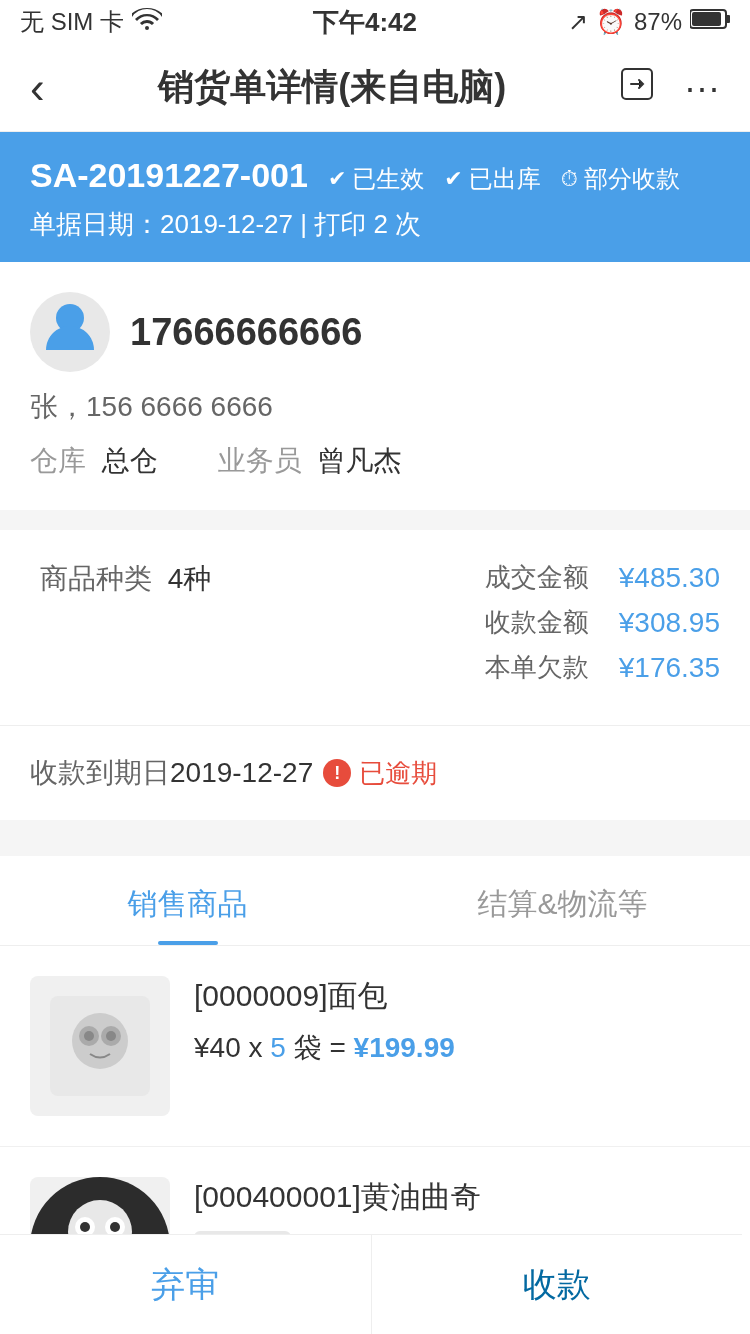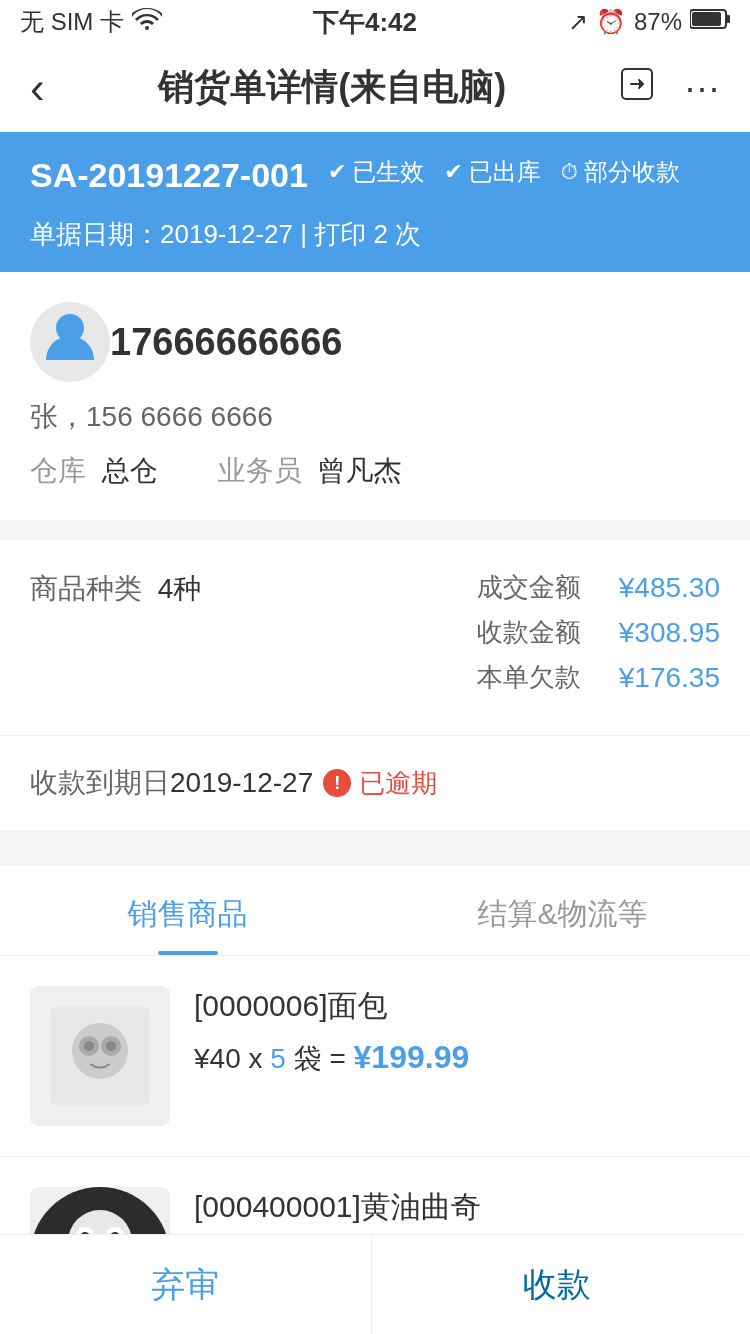--- a/index.html
+++ b/index.html
@@ -51,23 +51,23 @@
     }
     .nav-right { display: flex; align-items: center; gap: 30px; }
 
     
     .header-banner {
       background: #4a9fe8;
       padding: 24px 30px 20px;
     }
     .header-banner-row1 {
       display: flex;
-      align-items: flex-start;
+      align-items: flex-end;
       gap: 20px;
-      margin-bottom: 22px;
+      margin-bottom: 12px;
     }
     .order-id {
       font-size: 34px;
       font-weight: 700;
       color: #fff;
     }
     .badge {
       display: flex;
       align-items: center;
       gap: 6px;
@@ -83,20 +83,21 @@
 
     
     .customer-section {
       background: #fff;
       padding: 30px;
       margin-bottom: 20px;
     }
     .customer-row {
       display: flex;
       align-items: center;
+      gap: 20px;
       margin-bottom: 16px;
     }
     .avatar {
       width: 80px;
       height: 80px;
       border-radius: 50%;
       background: #e8e8e8;
       display: flex;
       align-items: center;
       justify-content: center;
@@ -128,28 +129,28 @@
     
     .stats-section {
       background: #fff;
       padding: 30px;
       margin-bottom: 0;
       display: flex;
       justify-content: space-between;
       align-items: flex-start;
       border-bottom: 1px solid #eee;
     }
-    .stats-left { font-size: 28px; color: #666; }
+    .stats-left { font-size: 28px; color: #666; margin-left: 10px; }
     .stats-left-value { color: #333; font-size: 28px; margin-left: 8px; }
     .stats-right { text-align: right; }
     .stat-row {
       display: flex;
       align-items: center;
       margin-bottom: 10px;
-      gap: 38px;
+      gap: 30px;
     }
     .stat-label { font-size: 26px; color: #666; }
     .stat-value { font-size: 28px; color: #4a9fe8; }
 
     
     .due-section {
       background: #fff;
       padding: 28px 30px;
       margin-bottom: 20px;
       display: flex;
@@ -262,21 +263,21 @@
       font-size: 22px;
       padding: 4px 12px;
       border-radius: 6px;
       margin-bottom: 14px;
     }
     .product-price-row {
       font-size: 28px;
       color: #333;
     }
     .price-qty { color: #4a9fe8; }
-    .price-total { color: #4a9fe8; font-weight: 600; font-size: 32px; }
+    .price-total { color: #4a9fe8; font-weight: 600; font-size: 28px; }
 
     
     .bottom-bar {
       position: fixed;
       bottom: 0;
       left: 0;
       width: 742px;
       height: 100px;
       background: #fff;
       display: flex;
@@ -436,21 +437,21 @@
           <circle cx="39" cy="40" r="10" fill="#aaa"></circle>
           <circle cx="61" cy="40" r="10" fill="#aaa"></circle>
           <circle cx="39" cy="40" r="5" fill="#888"></circle>
           <circle cx="61" cy="40" r="5" fill="#888"></circle>
           <path d="M40 58 Q50 65 60 58" stroke="#888" stroke-width="2" fill="none"></path>
         </svg>
       </div>
     </div>
     <div class="product-info">
       <div class="product-name">
-        <span>[0000006]</span><span>面包</span>
+        <span>[0000009]</span><span>面包</span>
       </div>
       <div class="product-price-row">
         <span>¥40</span>
         <span> x </span>
         <span class="price-qty">5</span>
         <span>袋</span>
         <span> = </span>
         <span class="price-total">¥199.99</span>
       </div>
     </div>

